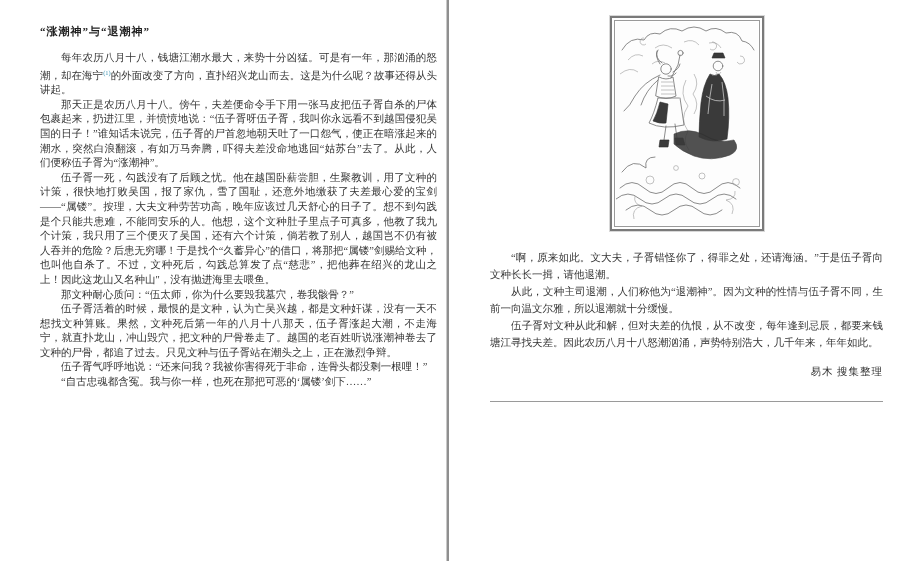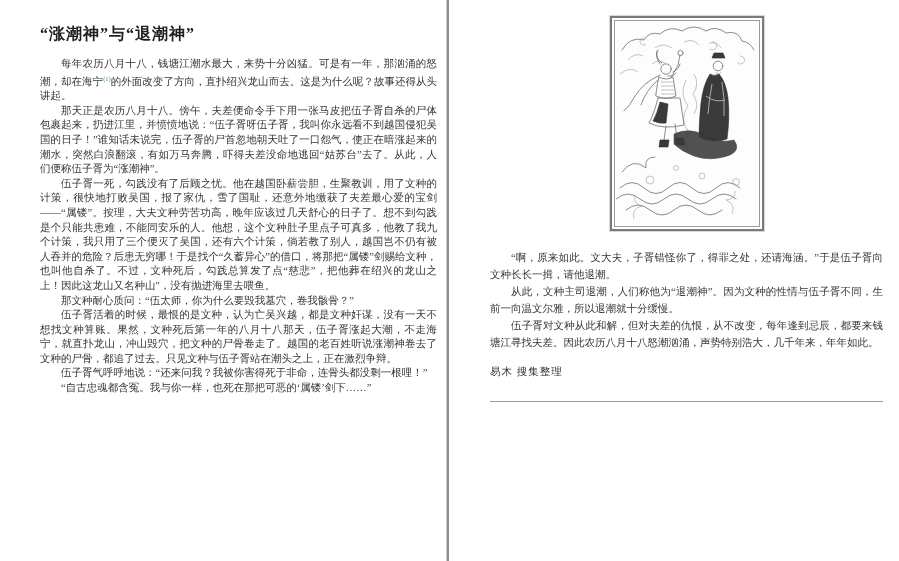--- a/index.html
+++ b/index.html
@@ -2,35 +2,35 @@
 <html><head>
 <meta charset="utf-8">
 <style>
   * { margin:0; padding:0; box-sizing:border-box; }
   html,body { width:899px; height:561px; background:#ffffff; overflow:hidden; }
   body { font-family:"Liberation Serif", serif; color:#333; }
   .spread { display:flex; width:899px; height:561px; background:#fff; }
 
   
   .page-left { width:446px; height:561px; padding:24px 9px 0 40px; }
-  .doc-title { font-size:16px; font-weight:bold; color:#1e1e1e; letter-spacing:1px; margin-bottom:12px; }
+  .doc-title { font-size:11px; font-weight:bold; color:#1e1e1e; letter-spacing:1px; margin-bottom:12px; }
   .body-text p { font-size:10.5px; line-height:14.6px; text-align:justify; text-indent:2em; color:#333; }
   .fn-ref { font-size:6.5px; color:#3d96b4; vertical-align:4px; letter-spacing:0; }
 
   
   .divider { width:3px; height:561px; background:#8f8f8f; border-left:1px solid #c9c9c9; }
 
   
   .page-right { flex:1; height:561px; padding:16px 16px 0 41px; }
   .figure-wrap { width:100%; text-align:center; margin-bottom:14px; }
   .figure-frame { display:inline-block; border:2px solid #7a7a7a; padding:2px; background:#fff; box-shadow:0 0 0 1px #d8d8d8; }
   .figure-inner { border:1px solid #9a9a9a; padding:1px; background:#fff; }
   .figure-inner svg { display:block; background:#fdfdfd; }
   .body-text-r p { font-size:10.5px; line-height:17px; text-align:justify; text-indent:2em; color:#333; }
-  .attribution { font-size:10.5px; color:#333; text-align:left; margin-top:14px; letter-spacing:1px; }
+  .attribution { font-size:10.5px; color:#333; text-align:right; margin-top:14px; letter-spacing:1px; }
   .fn-rule { border:none; border-top:1px solid #9a9a9a; margin-top:22px; }
   .footnote { margin-top:12px; padding-left:18px; font-size:10px; color:#333; }
   .footnote .marker { color:#3d96b4; margin-right:4px; font-size:9px; }
 
   .lineart { stroke:#6f6f6f; stroke-width:0.8; fill:none; stroke-linecap:round; }
   .lineart-light { stroke:#9a9a9a; stroke-width:0.6; fill:none; }
   .ink { fill:#3a3a3a; stroke:#2c2c2c; stroke-width:0.6; }
 </style>
 </head>
 <body>

